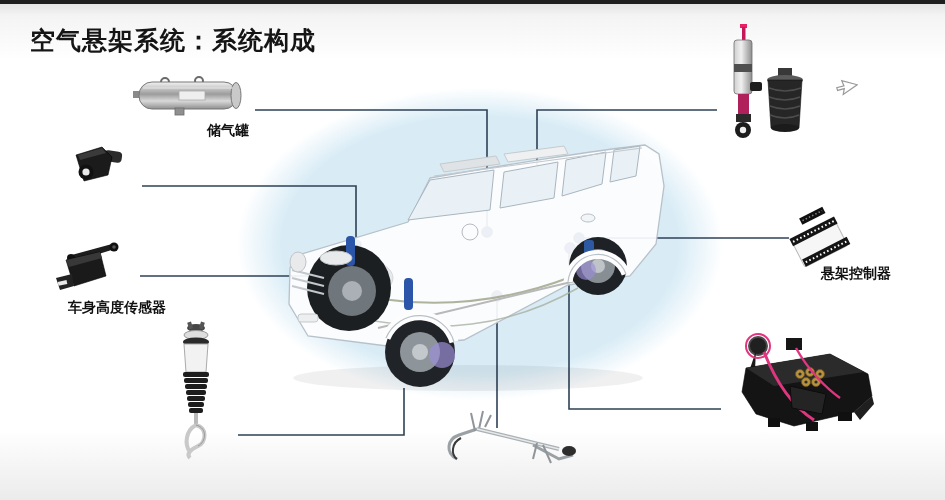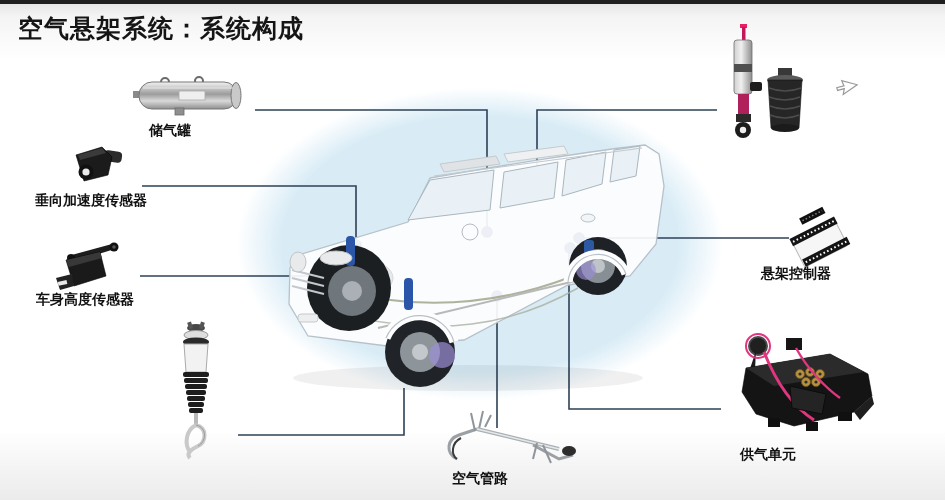--- a/index.html
+++ b/index.html
@@ -3,31 +3,31 @@
 <meta charset="utf-8">
 <style>
   html,body{margin:0;padding:0;background:#888;}
   .canvas{
     position:relative;width:945px;height:500px;overflow:hidden;
     background:linear-gradient(180deg,#e0e0e0 0px,#f4f4f4 16px,#ffffff 60px,#ffffff 430px,#ebebeb 100%);
     font-family:"Liberation Sans","DejaVu Sans",sans-serif;
   }
   .topbar{position:absolute;left:0;top:0;width:945px;height:4px;background:#1f1f1f;}
   .title{
-    position:absolute;left:18px;top:12px;margin:0;
+    position:absolute;left:18px;top:12px;margin:12px;
     font-size:25px;font-weight:800;color:#151515;letter-spacing:1px;
   }
   .halo{
     position:absolute;left:238px;top:88px;width:484px;height:312px;
     background:radial-gradient(ellipse at center,#d9ecf6 0%,#d9ecf6 58%,rgba(217,236,246,0) 71%);
   }
   .overlay{position:absolute;left:0;top:0;}
   .comp{position:absolute;}
   .label{
-    position:absolute;text-align:left;
+    position:absolute;text-align:right;
     font-size:14px;font-weight:700;color:#111;white-space:nowrap;
   }
   .label.big{font-size:15px;}
 </style>
 </head>
 <body>
 
 <div class="canvas">
   <div class="topbar"></div>
   <h1 class="title">空气悬架系统：系统构成</h1>
@@ -131,33 +131,32 @@
   </svg>
   <div class="label" style="left:149px;top:122px;width:100px;">储气罐</div>
 
   <svg class="comp" style="left:68px;top:141px;" width="60" height="46" viewBox="0 0 60 46">
     <rect x="36" y="10" width="18" height="11" rx="4" transform="rotate(8 45 15)" fill="#2b2b2b"></rect>
     <path d="M8,14 L34,6 L44,16 L40,34 L16,40 Z" fill="#1b1b1b" stroke="#000" stroke-width="0.6"></path>
     <path d="M10,14 L34,7 L38,12 L12,19 Z" fill="#3a3a3a"></path>
     <circle cx="18" cy="31" r="7.5" fill="#111"></circle>
     <circle cx="18" cy="31" r="3.6" fill="#e9e9e9"></circle>
   </svg>
-  <div class="label" style="left:35px;top:192px;width:130px;">垂向加速度传感器</div>
 
   <svg class="comp" style="left:46px;top:238px;" width="84" height="62" viewBox="0 0 84 62">
     <path d="M22,18 L66,6 L72,10 L30,23 Z" fill="#1d1d1d"></path>
     <circle cx="68" cy="9" r="4.5" fill="#101010"></circle>
     <circle cx="68" cy="9" r="1.8" fill="#555"></circle>
     <circle cx="25" cy="20" r="4" fill="#101010"></circle>
     <path d="M20,22 L54,14 L60,38 L28,48 Z" fill="#1a1a1a" stroke="#000" stroke-width="0.6"></path>
     <path d="M20,22 L54,14 L56,20 L23,29 Z" fill="#383838"></path>
     <path d="M10,40 L26,36 L28,48 L14,52 Z" fill="#222"></path>
     <rect x="12" y="43" width="9" height="4" fill="#e8e8e8" transform="rotate(-12 16 45)"></rect>
   </svg>
-  <div class="label" style="left:36px;top:291px;width:130px;">车身高度传感器</div>
+  <div class="label" style="left:36px;top:299px;width:130px;">车身高度传感器</div>
 
   <svg class="comp" style="left:168px;top:320px;" width="56" height="140" viewBox="0 0 56 140">
     <ellipse cx="28" cy="8" rx="9" ry="4" fill="#474747"></ellipse>
     <rect x="20" y="2" width="4" height="7" fill="#555" transform="rotate(-18 22 5)"></rect>
     <rect x="32" y="2" width="4" height="7" fill="#555" transform="rotate(18 34 5)"></rect>
     <ellipse cx="28" cy="15" rx="12" ry="4.5" fill="#dedede" stroke="#999"></ellipse>
     <ellipse cx="28" cy="22" rx="13" ry="4.5" fill="#2a2a2a"></ellipse>
     <path d="M16,24 L40,24 L38,52 L18,52 Z" fill="#f2f2f2" stroke="#aaa"></path>
     <g fill="#1d1d1d">
       <rect x="15" y="52" width="26" height="5" rx="2"></rect>
@@ -178,21 +177,20 @@
     <path d="M16,52 C10,48 10,36 20,31" fill="none" stroke="#3a3a3a" stroke-width="2"></path>
     <g stroke="#8f959a" stroke-width="2" fill="none">
       <path d="M34,24 L30,6 M38,22 L42,4 M44,20 L50,8"></path>
     </g>
     <path d="M36,22 L118,42" fill="none" stroke="#aab0b4" stroke-width="4"></path>
     <path d="M36,22 L118,42" fill="none" stroke="#e6e9eb" stroke-width="1.4"></path>
     <path d="M92,38 L118,52 L132,48" fill="none" stroke="#9aa0a4" stroke-width="3"></path>
     <path d="M96,36 L92,52 M102,38 L110,56" stroke="#8f959a" stroke-width="2" fill="none"></path>
     <ellipse cx="128" cy="44" rx="7" ry="5" fill="#2d2d2d"></ellipse>
   </svg>
-  <div class="label" style="left:452px;top:470px;width:130px;">空气管路</div>
 
   <svg class="comp" style="left:716px;top:24px;" width="100" height="122" viewBox="0 0 100 122">
     <rect x="24" y="0" width="7" height="4" fill="#e91e63"></rect>
     <rect x="26" y="3" width="3.5" height="14" fill="#c2185b"></rect>
     <defs>
       <linearGradient id="shockg" x1="0" y1="0" x2="1" y2="0">
         <stop offset="0" stop-color="#cfcfcf"></stop>
           <stop offset="0.4" stop-color="#f0f0f0"></stop>
         <stop offset="1" stop-color="#8e8e8e"></stop>
       </linearGradient>
@@ -251,18 +249,17 @@
         <circle cx="82" cy="52" r="1.6"></circle>
       </g>
     <path d="M30,22 C42,52 58,76 80,90" fill="none" stroke="#e0357f" stroke-width="3"></path>
     <path d="M62,18 C74,40 92,58 106,68" fill="none" stroke="#e0357f" stroke-width="2.4"></path>
     <circle cx="24" cy="16" r="12" fill="none" stroke="#e0357f" stroke-width="2"></circle>
     <rect x="34" y="88" width="12" height="9" fill="#101010"></rect>
     <rect x="72" y="92" width="12" height="9" fill="#101010"></rect>
     <rect x="104" y="82" width="14" height="9" fill="#101010"></rect>
     <path d="M56,56 L92,64 L88,84 L58,78 Z" fill="#242424" stroke="#0c0c0c"></path>
   </svg>
-  <div class="label" style="left:740px;top:446px;width:130px;">供气单元</div>
 
   <svg class="comp" style="left:836px;top:76px;" width="22" height="28" viewBox="0 0 22 28">
     <path d="M4,2 L4,18 L8.5,14.5 L12,21 L14.5,19.5 L11,13.5 L17,13 Z" fill="#ffffff" stroke="#9a9a9a" stroke-width="1.2" transform="rotate(105 10 12)"></path>
   </svg>
 </div>
 
 </body></html>

